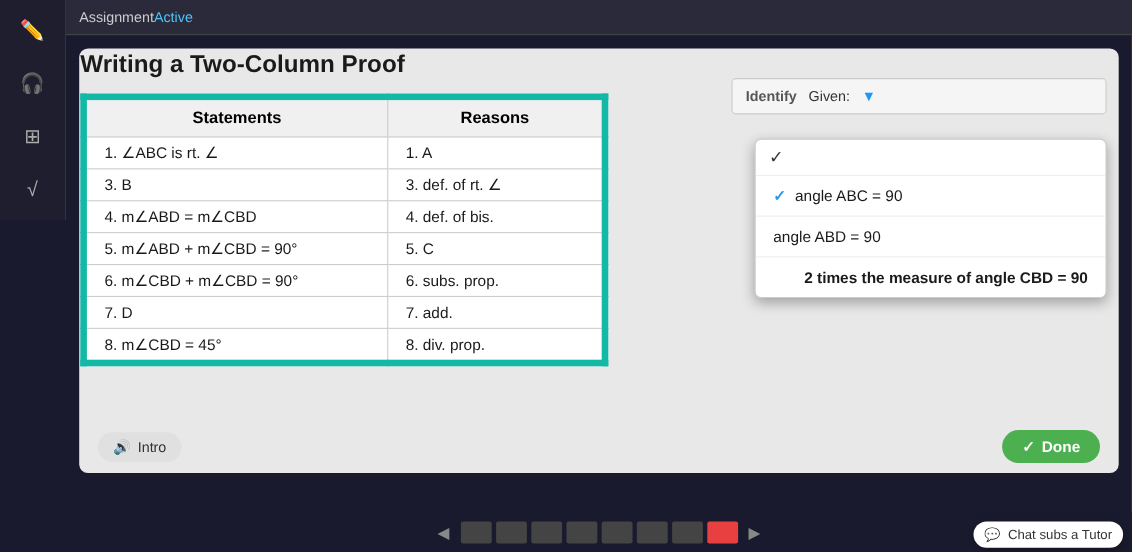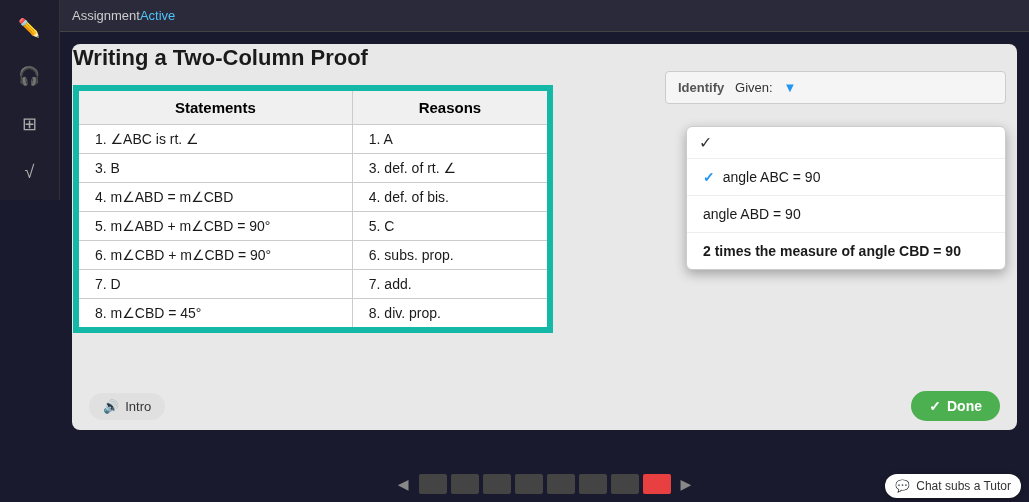--- a/index.html
+++ b/index.html
@@ -149,21 +149,21 @@
       padding: 10px 16px;
       font-size: 14px;
       color: #1a1a1a;
       border-bottom: 1px solid #eee;
       cursor: pointer;
       display: flex;
       align-items: center;
       gap: 8px;
     }
 
-    .dropdown-item:last-child { border-bottom: none; }
+    .dropdown-item:last-child { border-bottom: none; justify-content: flex-end; }
 
     .dropdown-item.checked::before {
       content: "✓";
       color: #2196F3;
       font-weight: bold;
     }
 
     .dropdown-item .item-text {
       font-size: 14px;
     }

